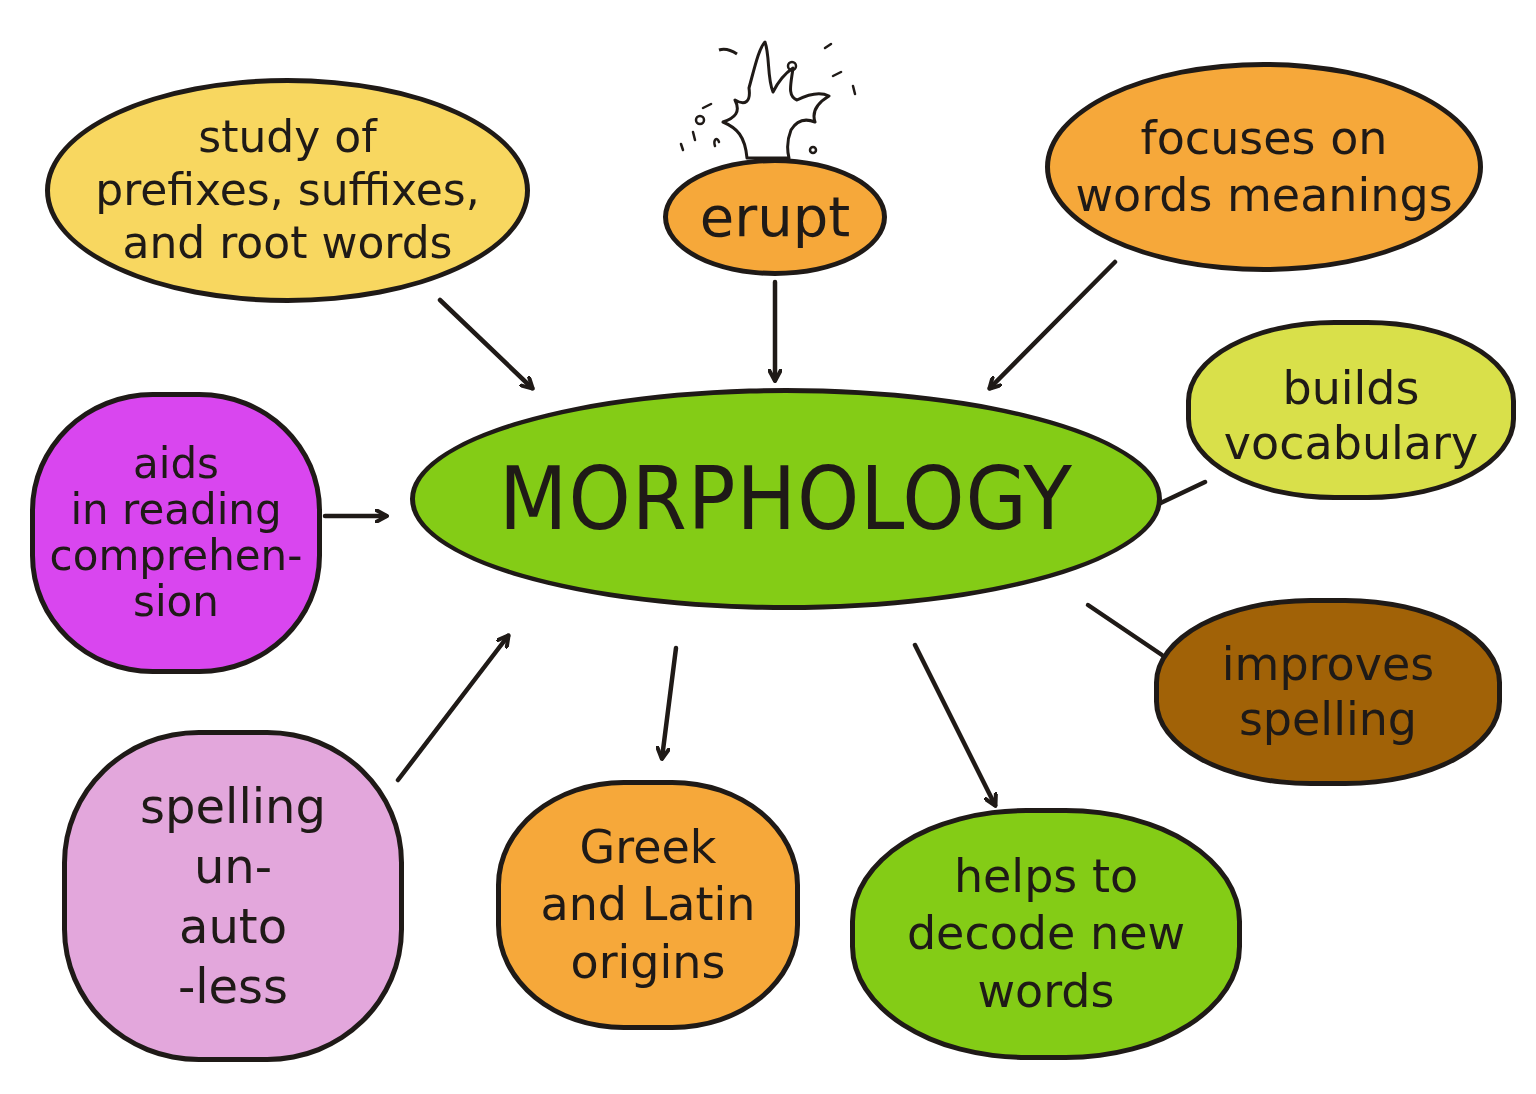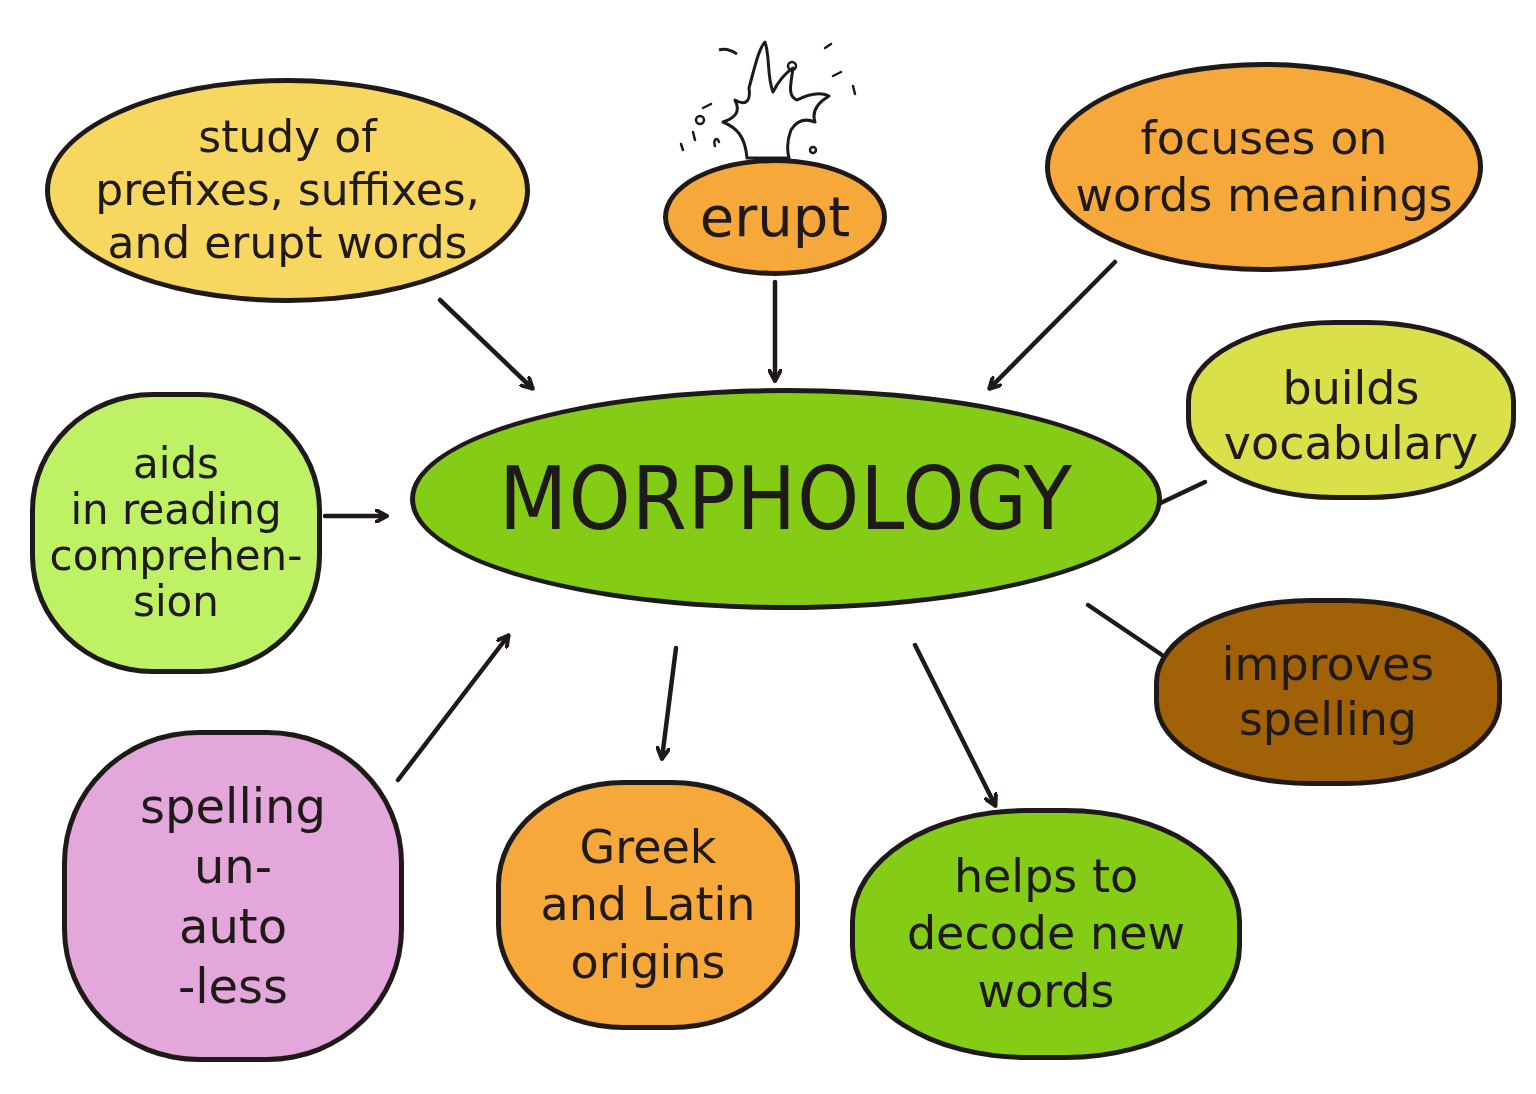--- a/index.html
+++ b/index.html
@@ -13,21 +13,21 @@
   .center { left:410px; top:388px; width:752px; height:222px; border-radius:50%; background:#84cc16; }
   .center .label { font-size:88px; letter-spacing:1px; font-family:"DejaVu Sans Condensed","DejaVu Sans", sans-serif; font-weight:400; }
   .n-study { left:45px; top:78px; width:485px; height:225px; border-radius:50%; background:#f8d760; }
   .n-study .label { font-size:44px; line-height:1.2; }
   .n-erupt { left:663px; top:158px; width:224px; height:118px; border-radius:50%; background:#f6a83a; }
   .n-erupt .label { font-size:56px; }
   .n-focus { left:1045px; top:62px; width:438px; height:210px; border-radius:50%; background:#f6a83a; }
   .n-focus .label { font-size:46px; line-height:1.25; }
   .n-builds { left:1186px; top:320px; width:330px; height:180px; border-radius:45%; background:#d9e04a; }
   .n-builds .label { font-size:46px; line-height:1.2;margin-top:12px; }
-  .n-aids { left:30px; top:392px; width:292px; height:282px; border-radius:42%; background:#bef264; }
+  .n-aids { left:30px; top:392px; width:292px; height:282px; border-radius:42%; background:#d946ef; }
   .n-aids .label { font-size:42px; line-height:1.1; }
   .n-improves { left:1154px; top:598px; width:348px; height:188px; border-radius:45%; background:#a16207; }
   .n-improves .label { font-size:46px; line-height:1.2; }
   .n-examples { left:62px; top:730px; width:342px; height:332px; border-radius:40%; background:#e3a7dc; }
   .n-examples .label { font-size:48px; line-height:1.25; }
   .n-greek { left:496px; top:780px; width:304px; height:250px; border-radius:42%; background:#f6a83a; }
   .n-greek .label { font-size:46px; line-height:1.25; }
   .n-helps { left:850px; top:808px; width:392px; height:252px; border-radius:45%; background:#84cc16; }
   .n-helps .label { font-size:46px; line-height:1.25; }
   .splash { position:absolute; left:675px; top:36px; width:200px; height:125px; }
@@ -73,21 +73,21 @@
   </g>
 </svg>
 
 <div class="node center">
   <span class="label">MORPHOLOGY</span>
 </div>
 
 <div class="node n-study">
   <span class="label">study of
 prefixes, suffixes,
-and erupt words</span>
+and root words</span>
 </div>
 <div class="node n-erupt">
   <span class="label">erupt</span>
 </div>
 <div class="node n-focus">
   <span class="label">focuses on
 words meanings</span>
 </div>
 <div class="node n-builds">
   <span class="label">builds

